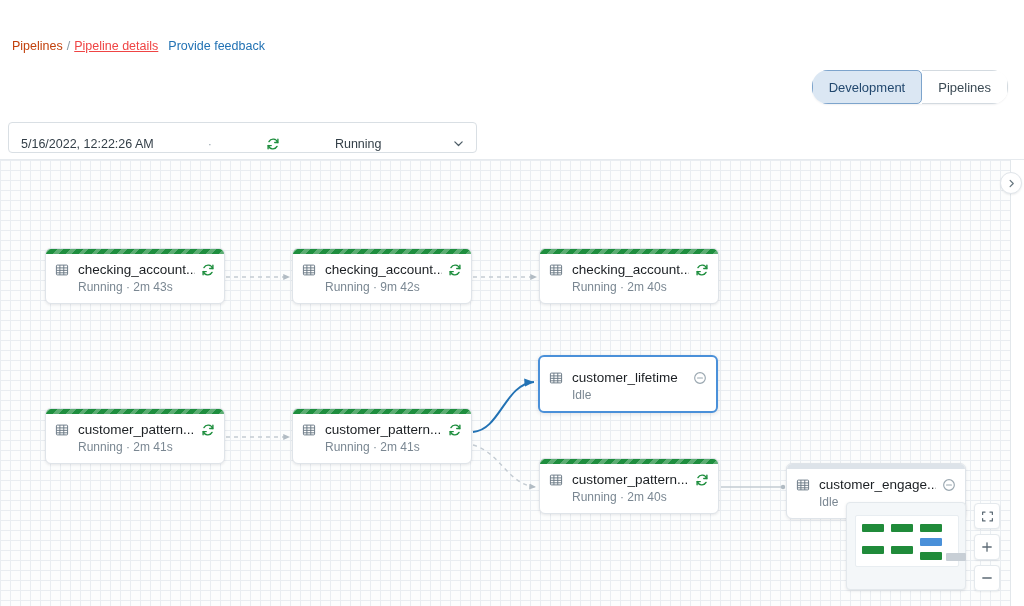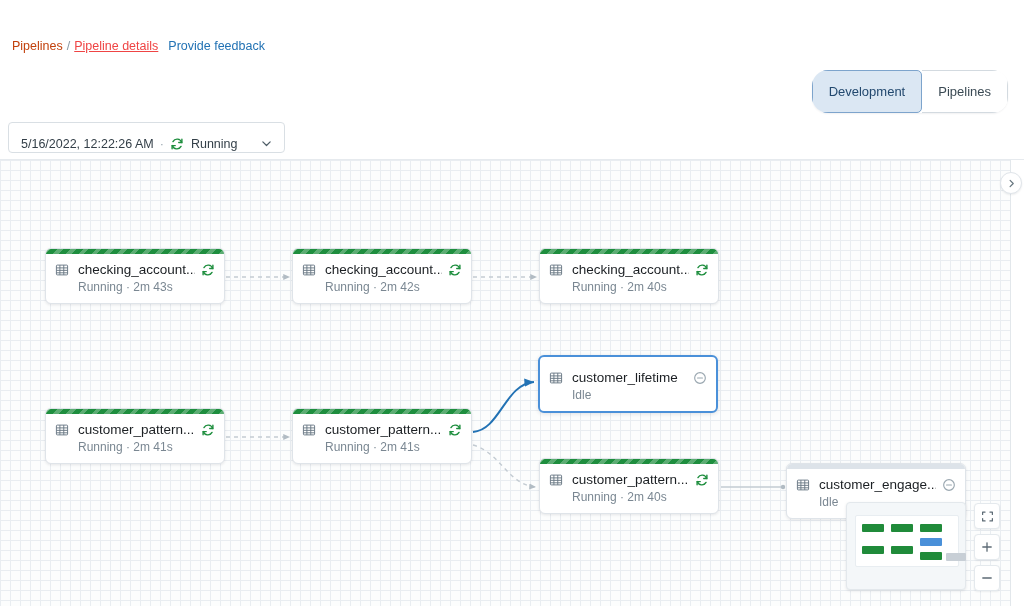--- a/index.html
+++ b/index.html
@@ -38,21 +38,21 @@
     font-size: 27px; line-height: 36px;
     font-weight: 400;
     color: #1b1f23;
     letter-spacing: -0.2px;
     white-space: nowrap;
   }
 
   .env-toggle {
     position: absolute; right: 16px; top: 70px;
     display: flex;
-    height: 43px;
+    height: 34px;
     border-radius: 16px;
     overflow: hidden;
     box-shadow: 0 1px 2px rgba(16,24,40,0.06);
   }
   .env-btn {
     display: flex; align-items: center; justify-content: center;
     padding: 0 16px;
     font-size: 13px;
     color: #3b4a54;
     background: #ffffff;
@@ -80,20 +80,21 @@
   .run-select {
     position: absolute; left: 8px; top: 7px;
     height: 31px;
     display: flex; align-items: center;
     padding: 12px 6px 0 12px;
     border: 1px solid #d9dfe4;
     border-radius: 4px;
     background: #ffffff;
     cursor: pointer;
     white-space: nowrap;
+    gap: 48px;
   }
   .run-date { font-size: 12.5px; color: #333f48; }
   .run-dot { font-size: 12.5px; color: #9aa7b0; margin: 0 6px; }
   .run-status { font-size: 12.5px; color: #333f48; margin-left: 7px; }
   .chev-down {
     margin-left: 22px; margin-right: 4px;
     width: 14px; height: 14px;
     display: inline-flex; align-items: center; justify-content: center;
     color: #5a6872;
   }
@@ -323,21 +324,21 @@
               <span class="node-title">checking_account...</span>
               <span class="node-status-icon">
                 <svg viewBox="0 0 16 16" width="14" height="14" fill="none" stroke="#1e8e3e" stroke-width="1.6" stroke-linecap="round">
                   <path d="M13.3 6.2A5.4 5.4 0 0 0 3.4 5.2"></path>
                   <path d="M2.7 9.8a5.4 5.4 0 0 0 9.9 1"></path>
                   <path d="M13.6 2.6v3.6h-3.6"></path>
                   <path d="M2.4 13.4V9.8h3.6"></path>
                 </svg>
               </span>
             </div>
-            <div class="node-sub">Running · 2m 42s</div>
+            <div class="node-sub">Running · 9m 42s</div>
           </div>
         </div>
         <div class="node" style="left: 539px; top: 88px;">
           <div class="node-bar running"></div>
           <div class="node-body">
             <div class="node-row">
               <span class="node-ticon">
                 <svg viewBox="0 0 16 16" width="14" height="14" fill="none" stroke="#6b7a86" stroke-width="1.1">
                   <rect x="1.6" y="2.4" width="12.8" height="11.2" rx="1"></rect>
                   <path d="M1.6 5.6h12.8M1.6 8.4h12.8M1.6 11.2h12.8M5.6 2.4v11.2M10 2.4v11.2"></path>

